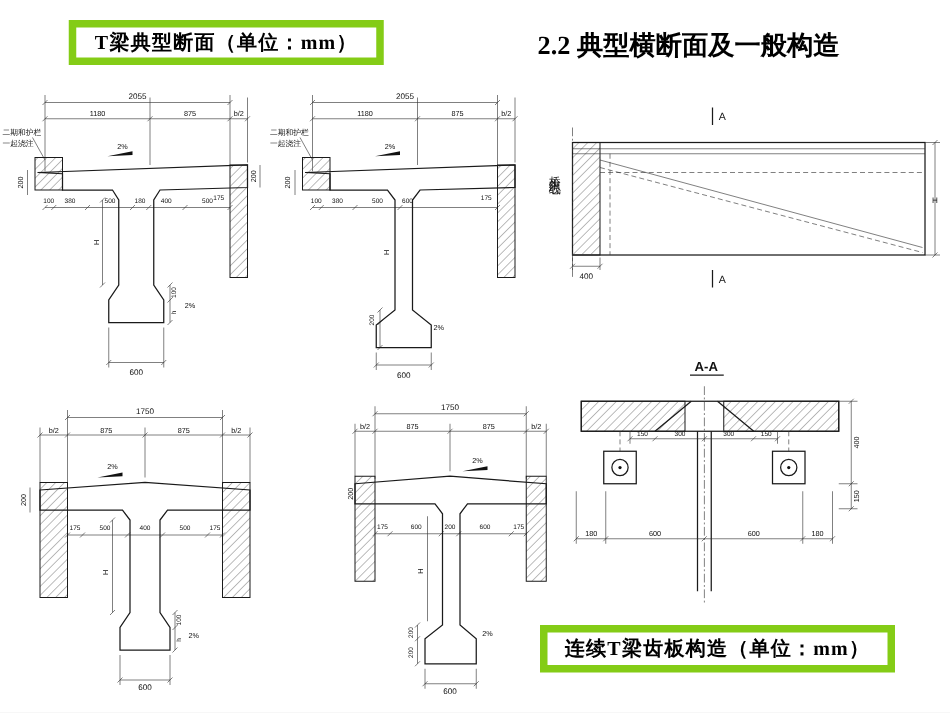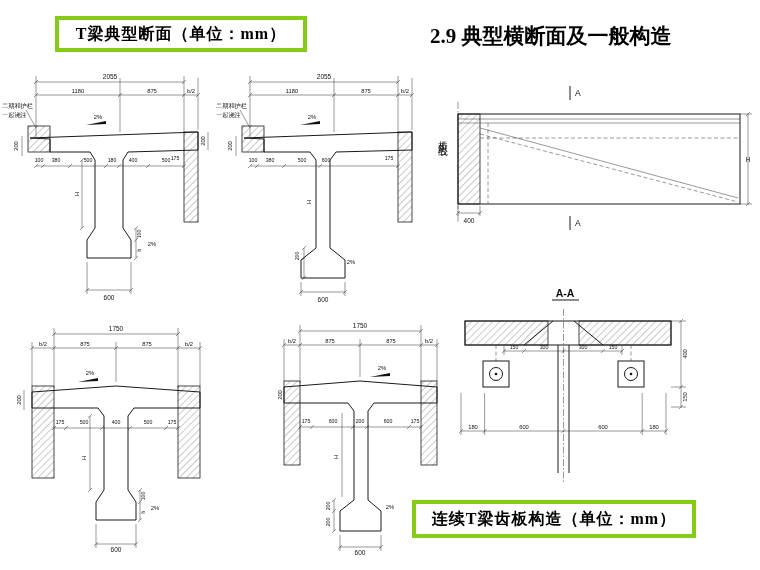--- a/index.html
+++ b/index.html
@@ -1,18 +1,18 @@
 <!DOCTYPE html>
 <html><head>
 <meta charset="utf-8">
 <style>
 *{margin:0;padding:0;box-sizing:border-box}
 body{background:#ddd}
 .page{position:relative;width:760px;height:570px;background:#fff;overflow:hidden;font-family:"Liberation Sans","DejaVu Sans",sans-serif}
-.red-box{position:absolute;border:4px solid #84cc16;background:#fff;display:flex;align-items:center;justify-content:center;font-family:"Liberation Serif","DejaVu Serif",serif;font-weight:bold;font-size:16px;color:#000;letter-spacing:1px;white-space:nowrap}
+.red-box{position:absolute;border:6px solid #84cc16;background:#fff;display:flex;align-items:center;justify-content:center;font-family:"Liberation Serif","DejaVu Serif",serif;font-weight:bold;font-size:16px;color:#000;letter-spacing:1px;white-space:nowrap}
 .main-title{position:absolute;font-family:"Liberation Serif","DejaVu Serif",serif;font-weight:bold;font-size:21px;color:#000;white-space:nowrap}
 .drawing{position:absolute}
 .drawing svg{width:100%;height:100%;display:block;overflow:visible}
 .ln{stroke:#1a1a1a;stroke-width:1;fill:none}
 .thin{stroke:#333;stroke-width:0.5;fill:none}
 .dash{stroke-dasharray:4 2.5}
 .dashdot{stroke-dasharray:7 2 1.5 2}
 .hatchfill{stroke:#1a1a1a;stroke-width:0.8}
 text{fill:#111;font-family:"Liberation Sans","DejaVu Sans",sans-serif}
 .t6{font-size:6.5px;text-anchor:middle}
@@ -25,21 +25,21 @@
 </style>
 </head>
 <body>
 
 <div class="page">
 
   <div class="red-box" style="left:55px;top:16px;width:252px;height:36px">
     <span>T梁典型断面（单位：mm）</span>
   </div>
 
-  <div class="main-title" style="left:430px;top:22px">2.9 典型横断面及一般构造</div>
+  <div class="main-title" style="left:430px;top:22px">2.2 典型横断面及一般构造</div>
 
   <div class="drawing" style="left:2px;top:62px;width:212px;height:248px">
   <svg viewBox="0 0 212 248">
     <defs>
           <pattern id="hA" width="5" height="5" patternUnits="userSpaceOnUse" patternTransform="rotate(45)">
             <line x1="0" y1="0" x2="0" y2="5" stroke="#666" stroke-width="0.7"></line>
           </pattern>
         </defs>
     <g class="thin">
       <line x1="34" y1="14" x2="34" y2="75"></line>
@@ -332,17 +332,17 @@
     <text class="t5" x="160" y="66">150</text>
     <text class="t55" transform="rotate(-90 234 71)" x="234" y="71">400</text>
     <text class="t55" transform="rotate(-90 234 114)" x="234" y="114">150</text>
     <text class="t55" x="20" y="146">180</text>
     <text class="t55" x="71" y="146">600</text>
     <text class="t55" x="150" y="146">600</text>
     <text class="t55" x="201" y="146">180</text>
   </svg>
   </div>
 
-  <div class="red-box" style="left:412px;top:500px;width:284px;height:38px">
+  <div class="red-box" style="left:432px;top:500px;width:284px;height:38px">
     <span>连续T梁齿板构造（单位：mm）</span>
   </div>
 
 </div>
 
 </body></html>

